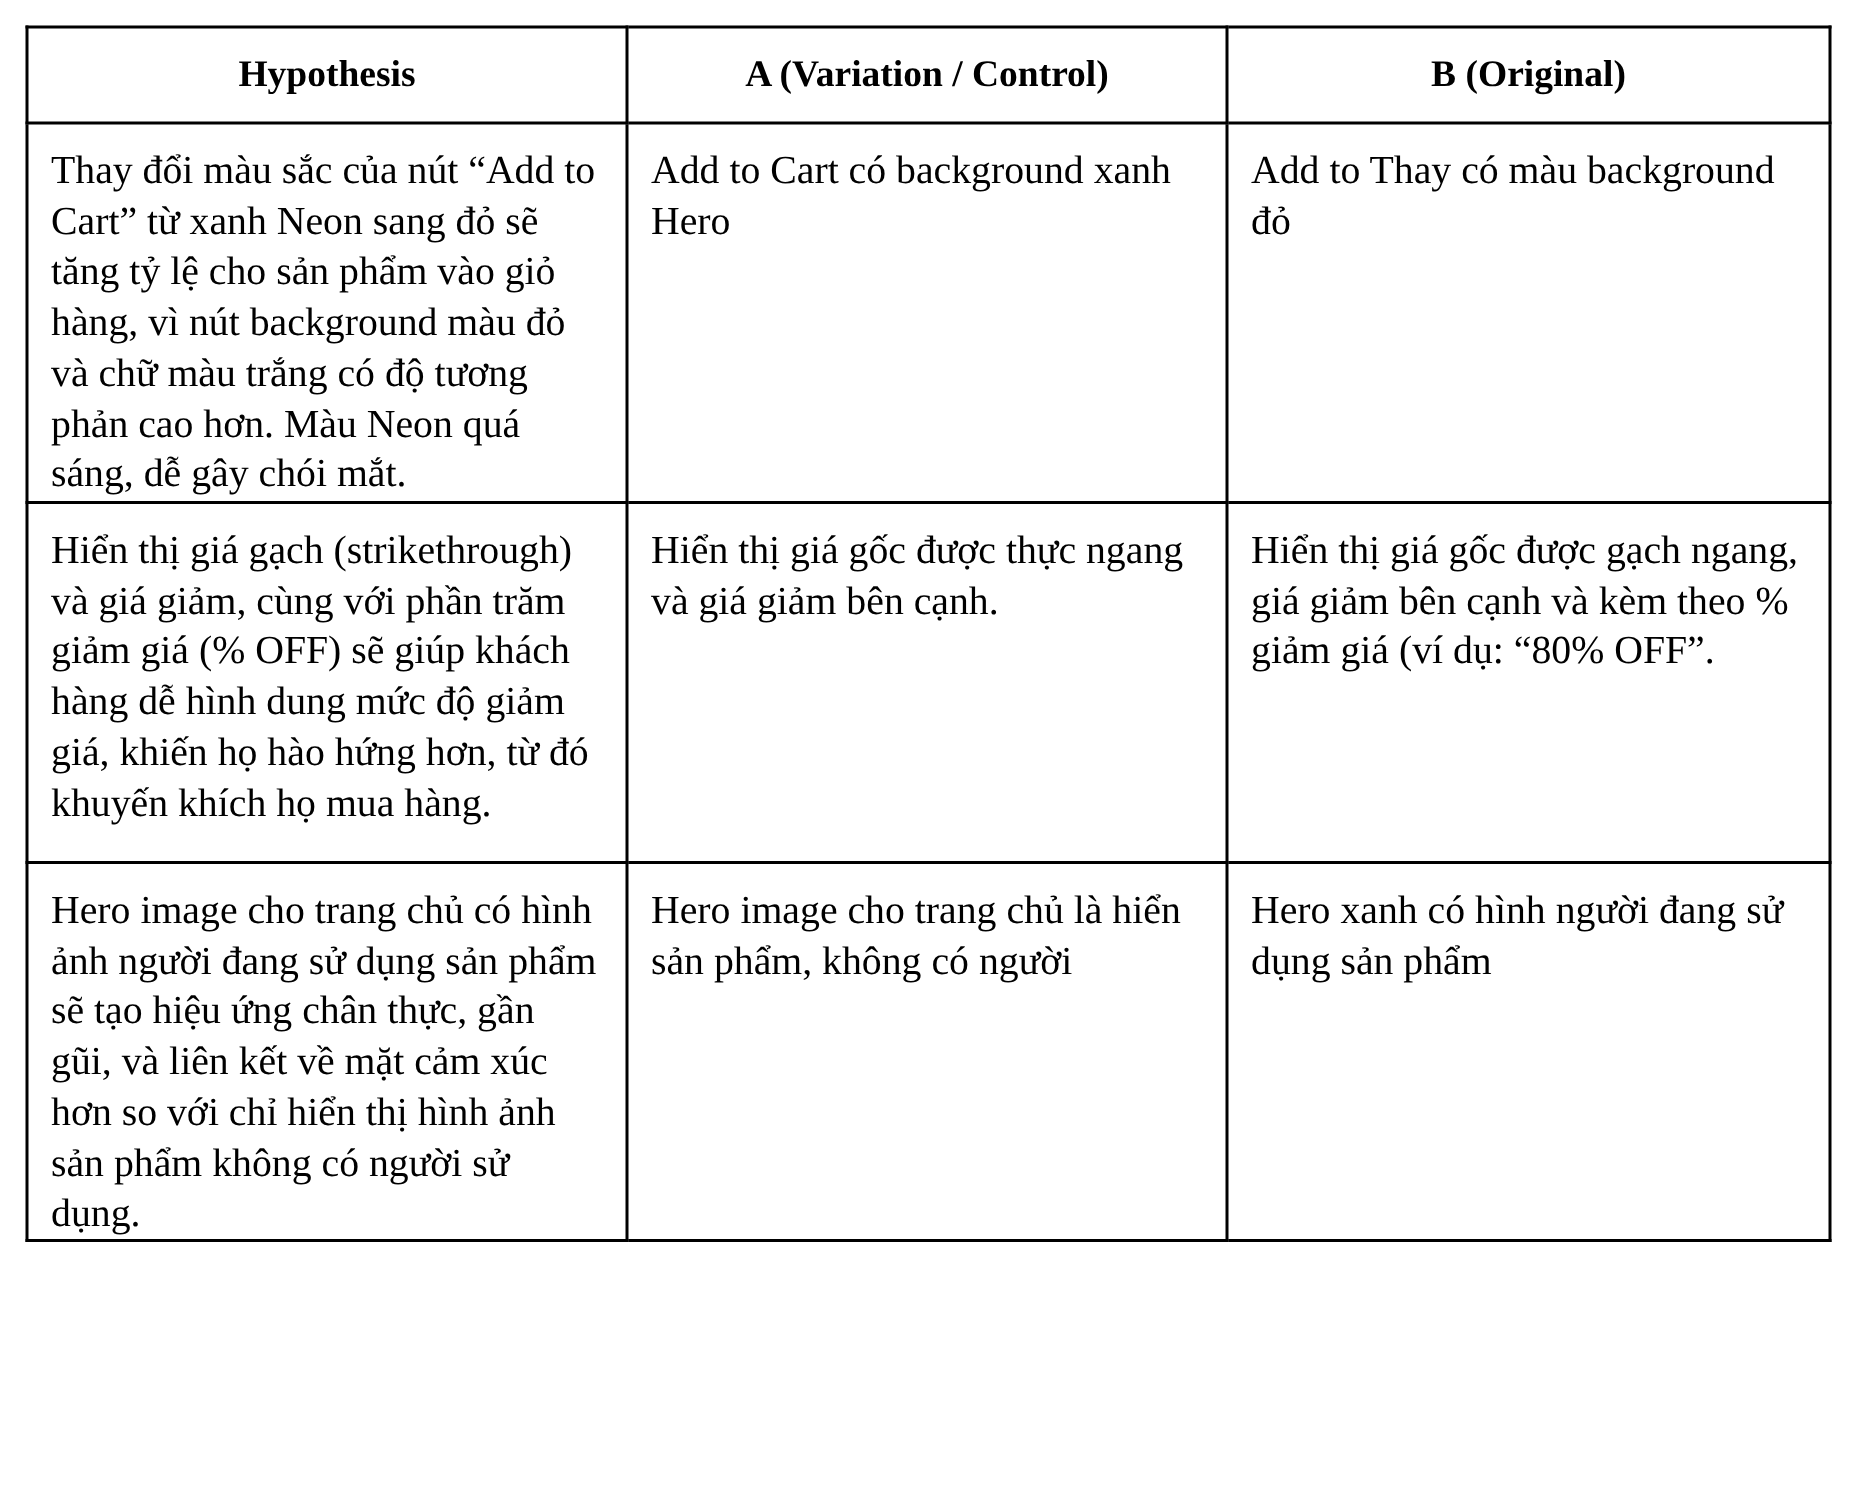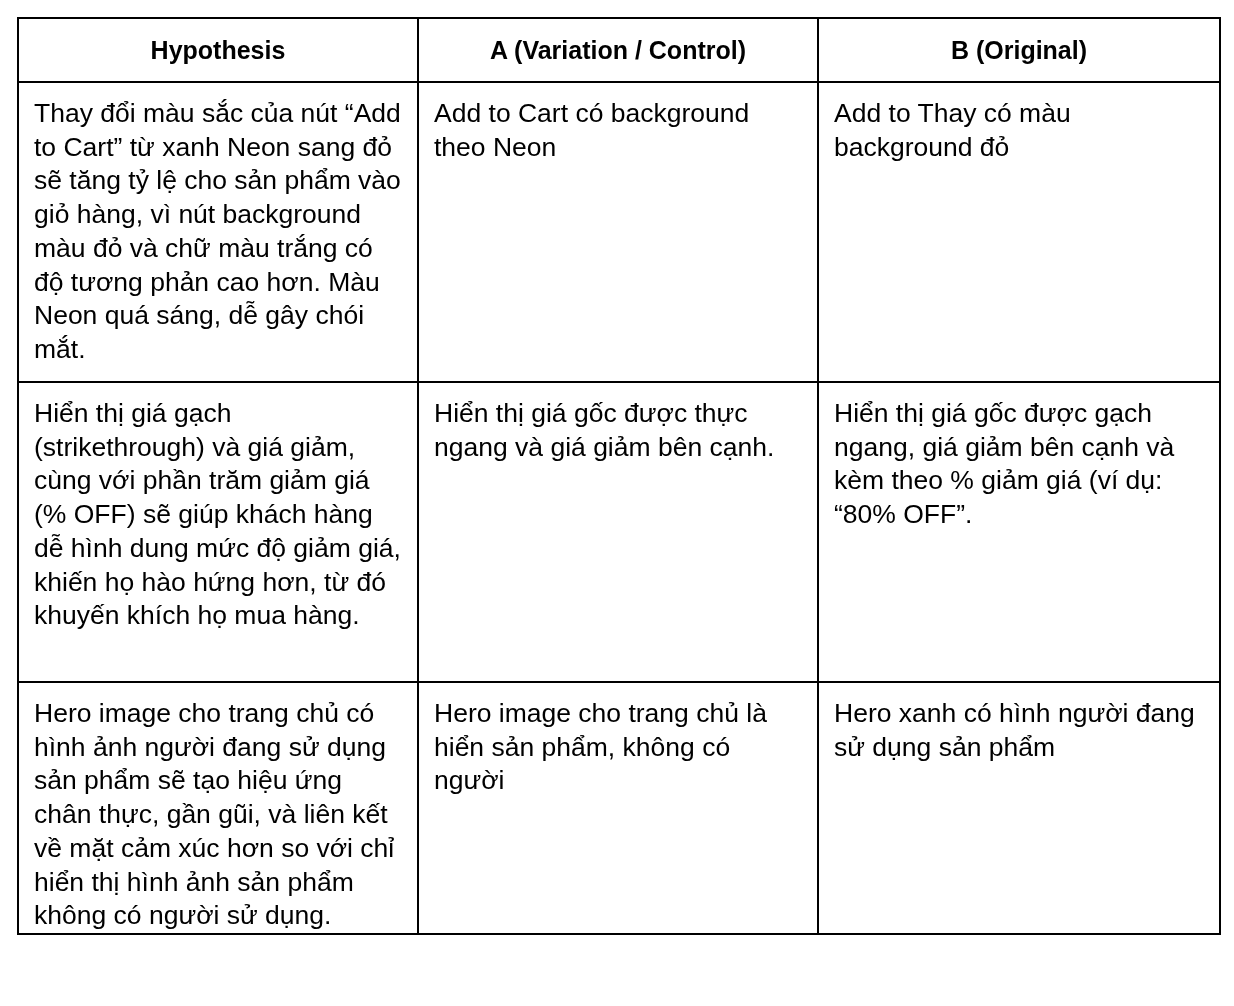--- a/index.html
+++ b/index.html
@@ -15,20 +15,21 @@
       font-family: "Liberation Sans", sans-serif;
       color: #000000;
     }
     .ab-table {
       position: absolute;
       left: 17px;
       top: 17px;
       border-collapse: collapse;
       table-layout: fixed;
       width: 1202px;
+      font-family: Liberation Serif, serif;
     }
     .ab-table col.c1 { width: 400px; }
     .ab-table col.c2 { width: 400px; }
     .ab-table col.c3 { width: 402px; }
     .ab-table th,
     .ab-table td {
       border: 2px solid #000000;
       vertical-align: top;
       box-sizing: border-box;
     }
@@ -39,22 +40,22 @@
       text-align: center;
       vertical-align: middle;
       padding: 0 12px;
     }
     .ab-table td {
       font-size: 26.5px;
       line-height: 33.7px;
       text-align: left;
       padding: 14px 14px 0 15px;
     }
-    .ab-table tr.r1 td { height: 300px; }
-    .ab-table tr.r2 td { height: 300px; }
+    .ab-table tr.r1 td { height: 253px; }
+    .ab-table tr.r2 td { height: 240px; }
     .ab-table tr.r3 td { height: 239px; }
   </style>
 </head>
 <body>
 
 <table class="ab-table">
   <colgroup>
     <col class="c1">
     <col class="c2">
     <col class="c3">
@@ -62,21 +63,21 @@
   <thead>
     <tr>
       <th>Hypothesis</th>
       <th>A (Variation / Control)</th>
       <th>B (Original)</th>
     </tr>
   </thead>
   <tbody>
     <tr class="r1">
       <td>Thay đổi màu sắc của nút “Add to Cart” từ xanh Neon sang đỏ sẽ tăng tỷ lệ cho sản phẩm vào giỏ hàng, vì nút background màu đỏ và chữ màu trắng có độ tương phản cao hơn. Màu Neon quá sáng, dễ gây chói mắt.</td>
-      <td>Add to Cart có background theo Neon</td>
+      <td>Add to Cart có background xanh Hero</td>
       <td>Add to Thay có màu background đỏ</td>
     </tr>
     <tr class="r2">
       <td>Hiển thị giá gạch (strikethrough) và giá giảm, cùng với phần trăm giảm giá (% OFF) sẽ giúp khách hàng dễ hình dung mức độ giảm giá, khiến họ hào hứng hơn, từ đó khuyến khích họ mua hàng.</td>
       <td>Hiển thị giá gốc được thực ngang và giá giảm bên cạnh.</td>
       <td>Hiển thị giá gốc được gạch ngang, giá giảm bên cạnh và kèm theo % giảm giá (ví dụ: “80% OFF”.</td>
     </tr>
     <tr class="r3">
       <td>Hero image cho trang chủ có hình ảnh người đang sử dụng sản phẩm sẽ tạo hiệu ứng chân thực, gần gũi, và liên kết về mặt cảm xúc hơn so với chỉ hiển thị hình ảnh sản phẩm không có người sử dụng.</td>
       <td>Hero image cho trang chủ là hiển sản phẩm, không có người</td>

